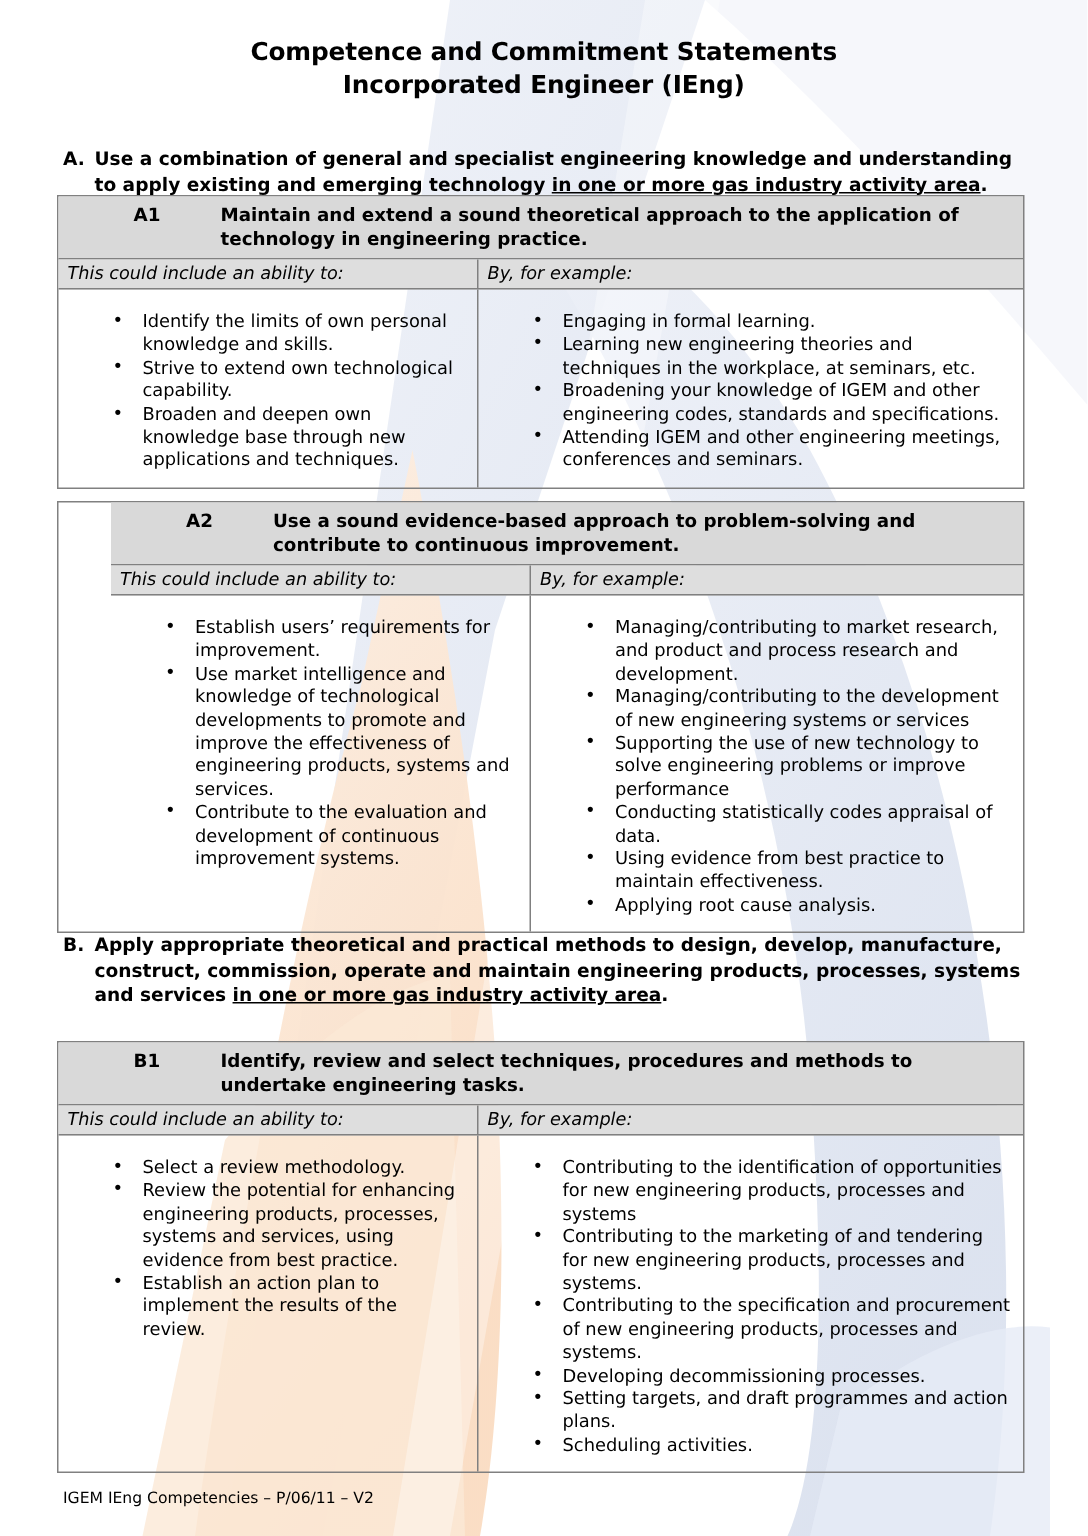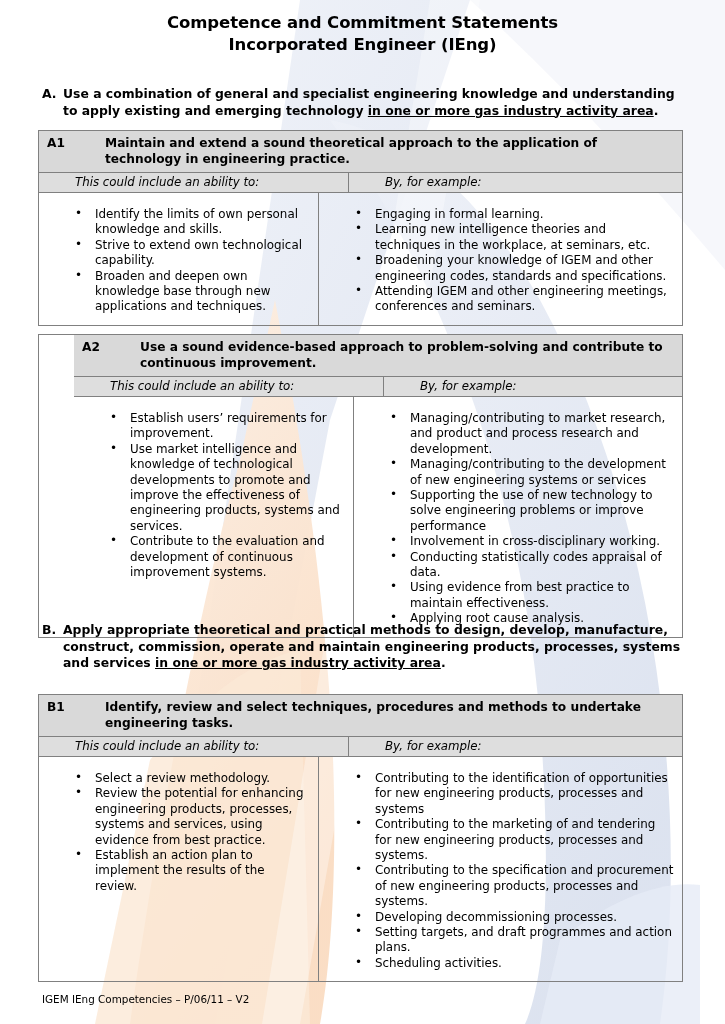--- a/index.html
+++ b/index.html
@@ -38,21 +38,21 @@
 
   .doc-title {
     text-align: center;
     font-weight: bold;
     font-size: 16.5px;
     line-height: 22px;
     letter-spacing: -0.1px;
     margin: 0;
   }
   .title-block {
-    padding-top: 12px;
+    padding-top: 24px;
   }
 
   .section-heading {
     display: flex;
     margin: 0 38px 0 42px;
     font-weight: bold;
     font-size: 12.4px;
     line-height: 16.5px;
   }
   .section-letter {
@@ -76,34 +76,34 @@
     background: #d9d9d9;
     padding: 4px 8px 5px 8px;
     font-weight: bold;
     font-size: 12.2px;
     line-height: 16px;
     display: flex;
   }
   .ct-head-code {
     flex: 0 0 26px;
     width: 26px;
+    margin-left: 42px;
   }
   .ct-head-text { flex: 1 1 auto; margin-left: 32px; }
 
   .ct-subhead {
     display: flex;
     border-bottom: 1.2px solid #808080;
     background: #dedede;
     font-style: italic;
     font-size: 11.8px;
     line-height: 16px;
   }
   .ct-subhead > div {
     padding: 1px 0 2px 6px;
-    margin-left: 30px;
   }
   .ct-body {
     display: flex;
     background: transparent;
   }
   .col-left {
     flex: 0 0 280px;
     width: 280px;
     border-right: 1.2px solid #808080;
   }
@@ -190,21 +190,21 @@
       <div class="col-left">
         <ul class="bullets">
           <li>Identify the limits of own personal knowledge and skills.</li>
           <li>Strive to extend own technological capability.</li>
           <li>Broaden and deepen own knowledge base through new applications and techniques.</li>
         </ul>
       </div>
       <div class="col-right">
         <ul class="bullets">
           <li>Engaging in formal learning.</li>
-          <li>Learning new intelligence theories and techniques in the workplace, at seminars, etc.</li>
+          <li>Learning new engineering theories and techniques in the workplace, at seminars, etc.</li>
           <li>Broadening your knowledge of IGEM and other engineering codes, standards and specifications.</li>
           <li>Attending IGEM and other engineering meetings, conferences and seminars.</li>
         </ul>
       </div>
     </div>
   </div>
 
   <div class="comp-table" style="top:334px;padding-left:35px;">
     <div class="ct-head">
       <span class="ct-head-code">A2</span>
@@ -220,21 +220,20 @@
           <li>Establish users’ requirements for improvement.</li>
           <li>Use market intelligence and knowledge of technological developments to promote and improve the effectiveness of engineering products, systems and services.</li>
           <li>Contribute to the evaluation and development of continuous improvement systems.</li>
         </ul>
       </div>
       <div class="col-right">
         <ul class="bullets">
           <li>Managing/contributing to market research, and product and process research and development.</li>
           <li>Managing/contributing to the development of new engineering systems or services</li>
           <li>Supporting the use of new technology to solve engineering problems or improve performance</li>
-          <li>Involvement in cross-disciplinary working.</li>
           <li>Conducting statistically codes appraisal of data.</li>
           <li>Using evidence from best practice to maintain effectiveness.</li>
           <li>Applying root cause analysis.</li>
         </ul>
       </div>
     </div>
   </div>
 
   <div class="section-heading" style="position:absolute; top:622px; left:0; margin:0 38px 0 42px;">
     <span class="section-letter">B.</span>

